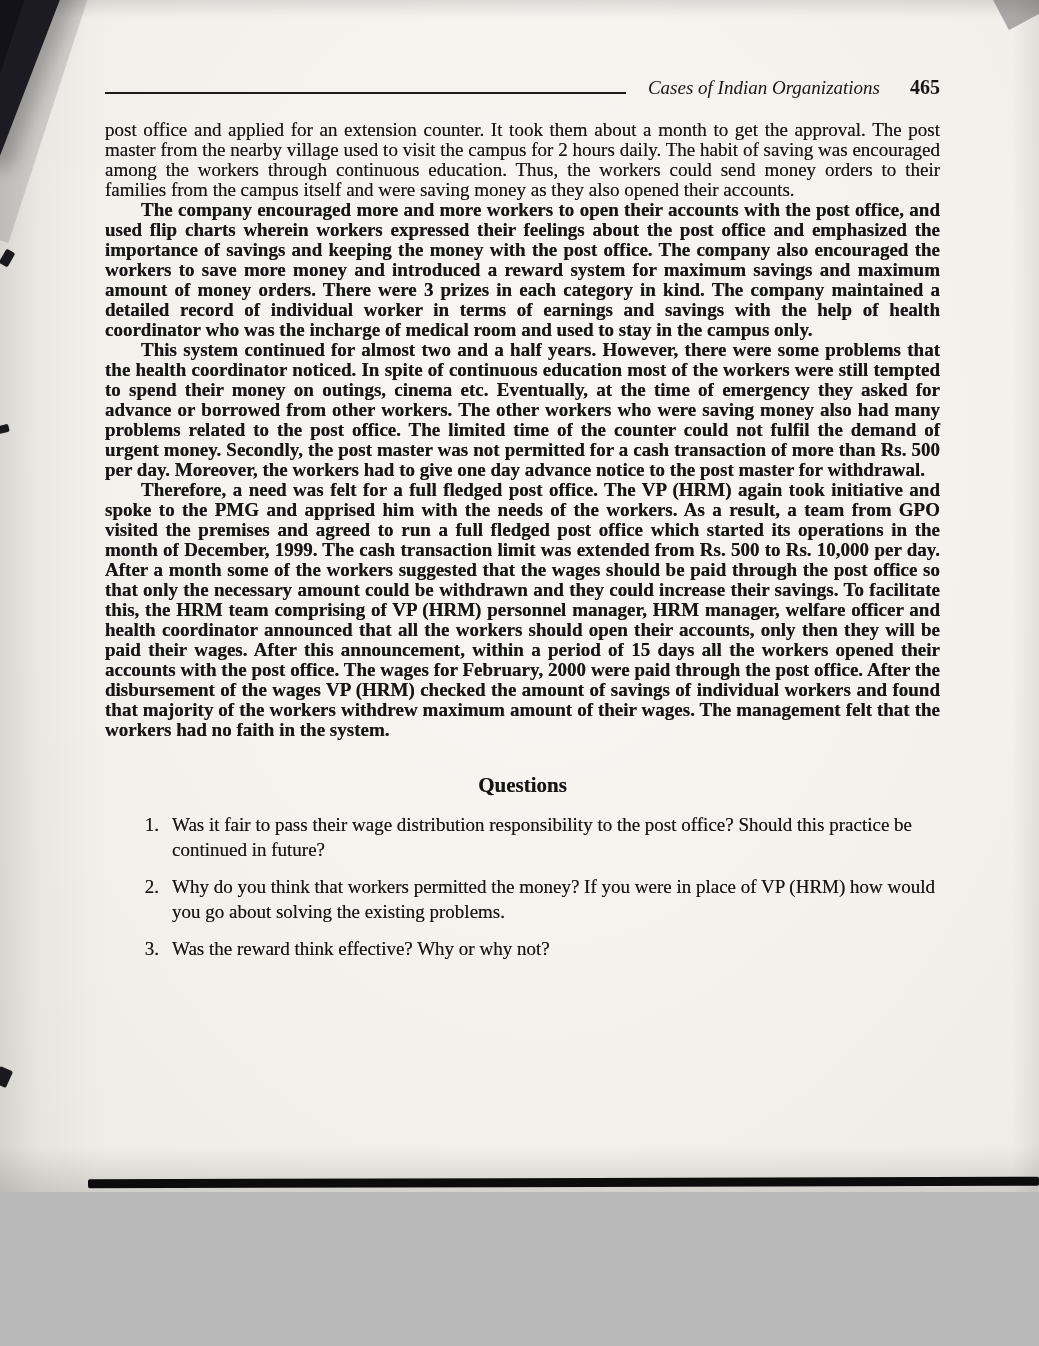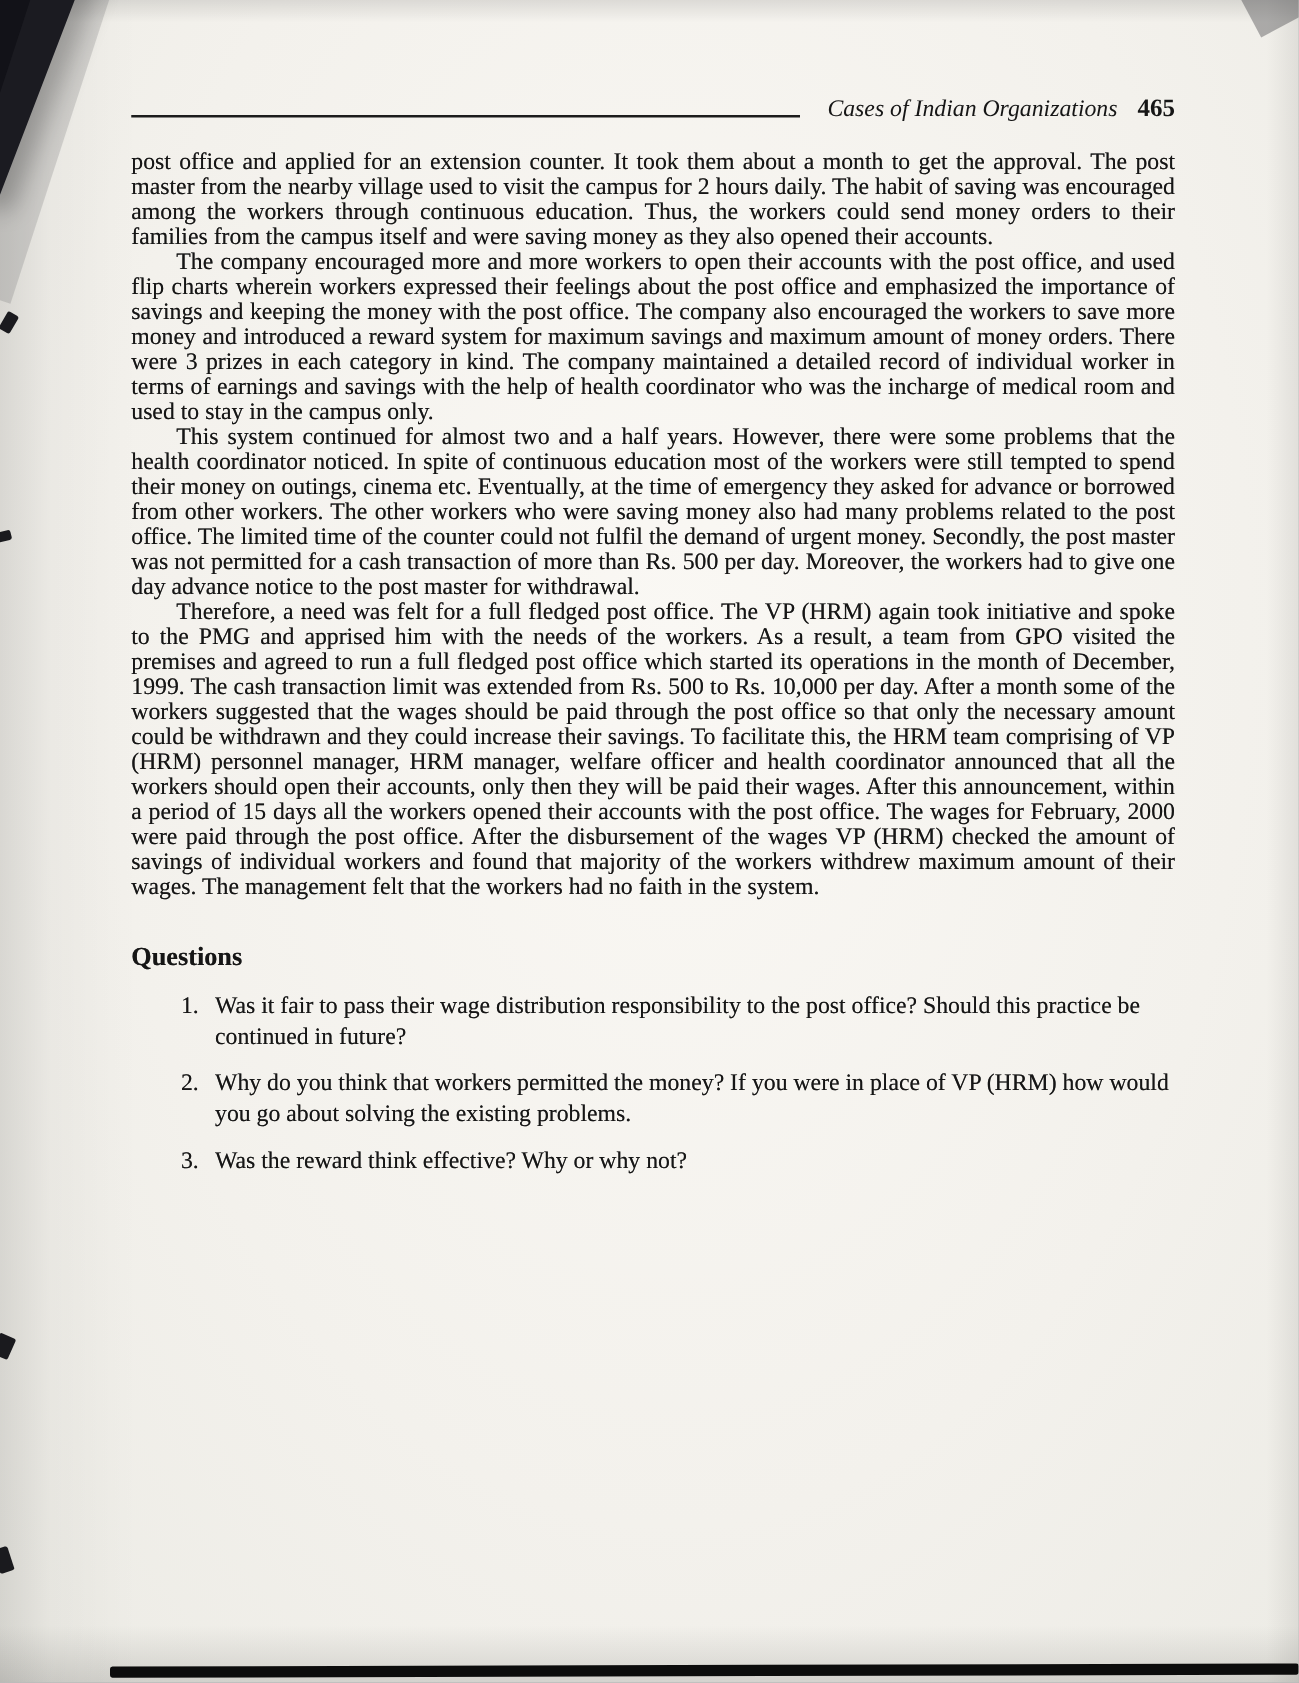--- a/index.html
+++ b/index.html
@@ -3,21 +3,21 @@
 <meta charset="utf-8">
 <style>
   html, body {
     margin: 0;
     padding: 0;
     background: #b9b9b9;
   }
   .scan {
     position: relative;
     width: 1039px;
-    height: 1346px;
+    height: 1192px;
     margin: 0 auto;
     overflow: hidden;
     background:
       linear-gradient(90deg, rgba(0,0,0,0.10) 0, rgba(0,0,0,0.03) 40px, rgba(0,0,0,0) 110px),
       linear-gradient(270deg, rgba(0,0,0,0.07) 0, rgba(0,0,0,0) 26px),
       linear-gradient(180deg, rgba(0,0,0,0.10) 0, rgba(0,0,0,0) 18px),
       linear-gradient(0deg, rgba(0,0,0,0.12) 0, rgba(0,0,0,0) 46px),
       radial-gradient(ellipse at 52% 38%, #faf8f4 0%, #f3f1ec 60%, #ecebe5 100%);
     font-family: "Liberation Serif", "DejaVu Serif", serif;
     color: #161616;
@@ -77,36 +77,37 @@
     margin: 0 22px 5px 0;
   }
   .header-title {
     font-style: italic;
     font-size: 19px;
     white-space: nowrap;
   }
   .page-num {
     font-weight: bold;
     font-size: 20px;
-    margin-left: 16px;
+    margin-left: 30px;
   }
   .body-text p {
     margin: 0;
     font-size: 19px;
     line-height: 20px;
     text-align: justify;
     text-shadow: 0 0 0.4px rgba(20,20,20,0.65);
   }
-  .body-text p.indent { text-indent: 36px; }
+  .body-text p.indent { text-indent: 36px; font-weight: bold; }
 
   .q-heading {
     margin: 33px 0 0 0;
     font-size: 21px;
     font-weight: bold;
     text-shadow: 0 0 0.4px rgba(20,20,20,0.65);
+    text-align: center;
   }
   .q-list { margin-top: 14px; }
   .q-item {
     display: flex;
     margin: 0 0 12px 30px;
     font-size: 19px;
     line-height: 25px;
     text-shadow: 0 0 0.4px rgba(20,20,20,0.65);
   }
   .q-num {

